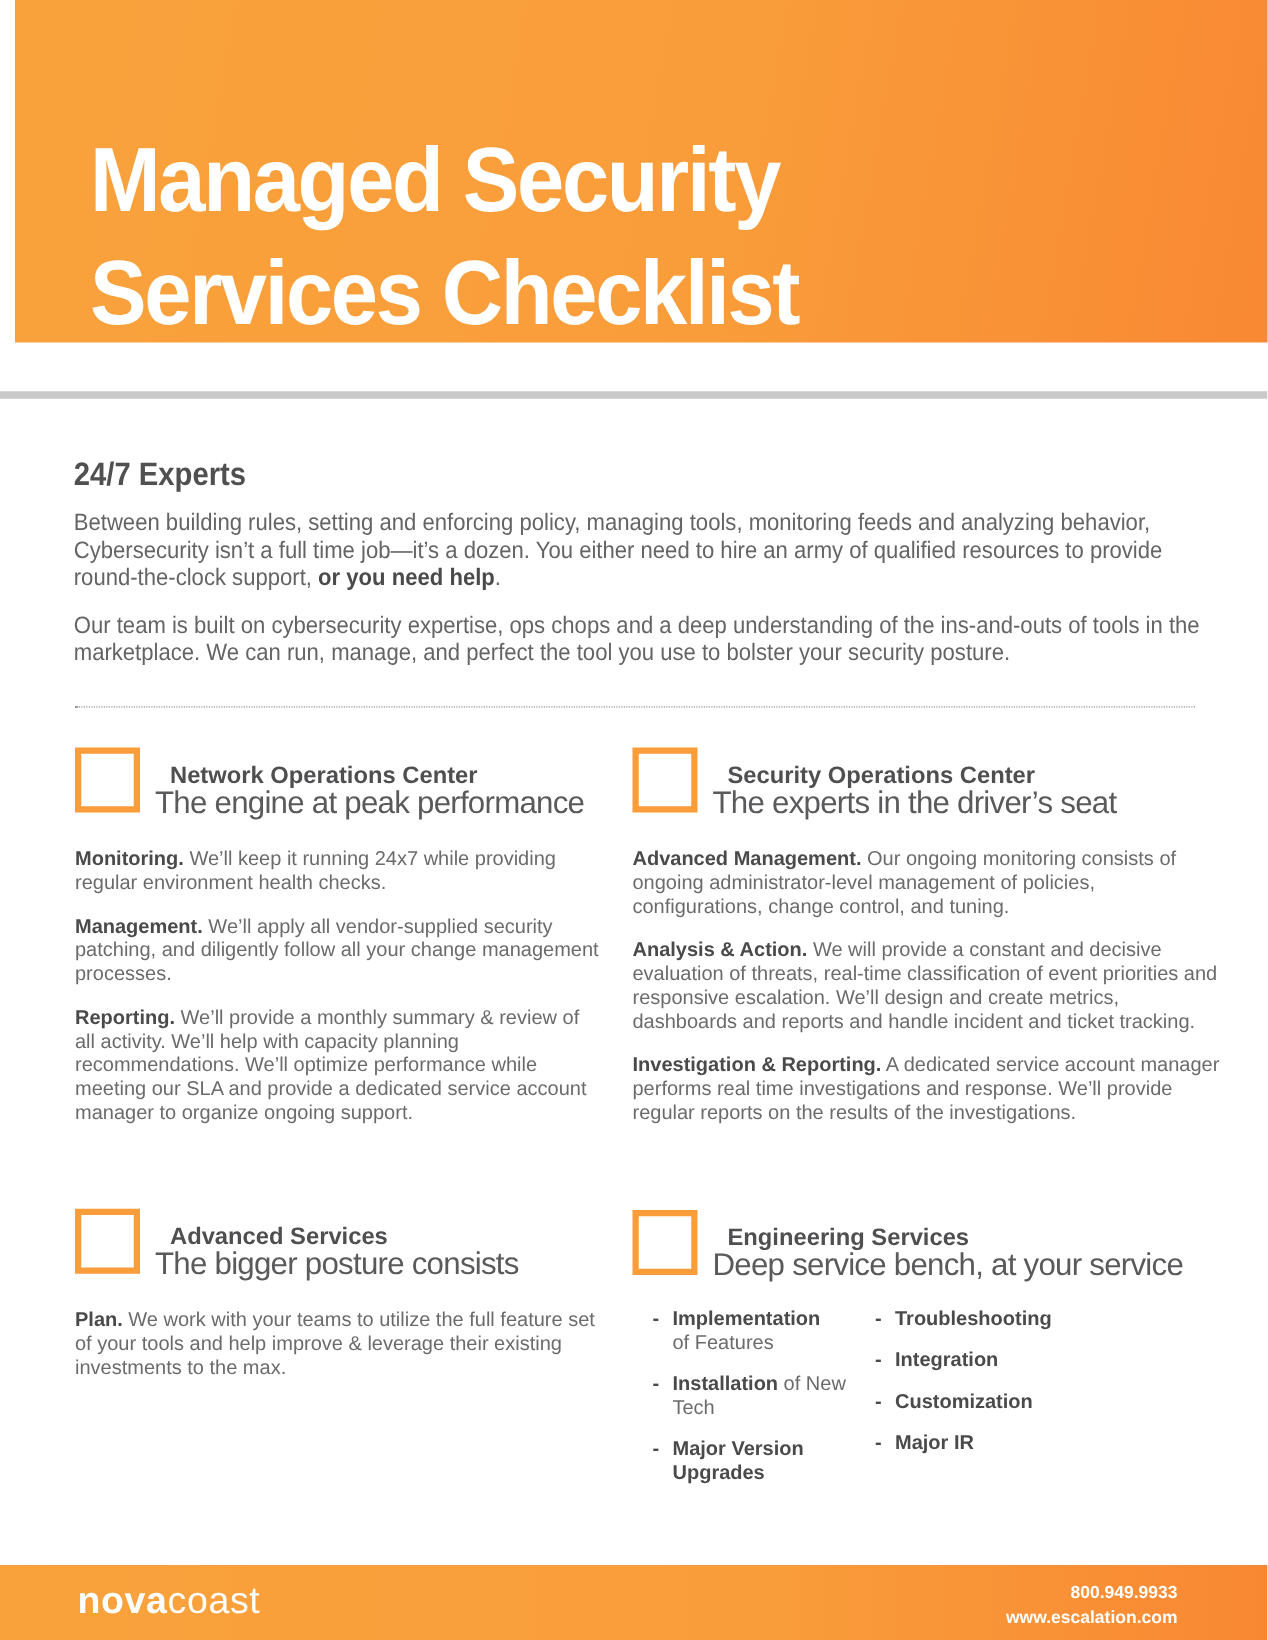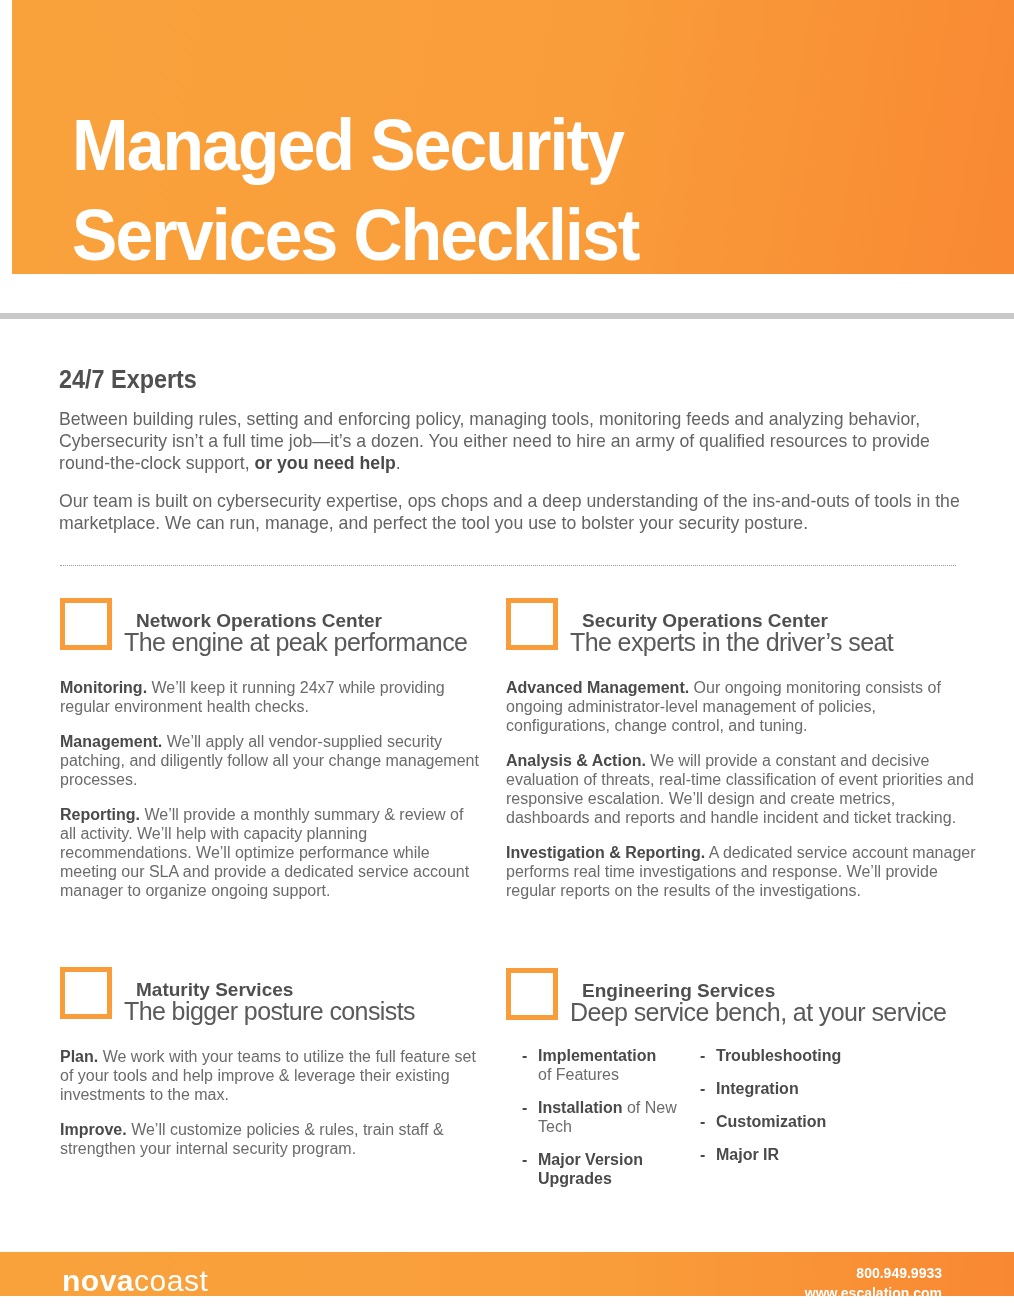--- a/index.html
+++ b/index.html
@@ -75,21 +75,21 @@
   .eng-col.c2 { left: 178px; }
   .eng-item {
     position: relative; padding-left: 16px; margin-bottom: 14px;
     font-size: 16px; line-height: 19px; color: #6b6b6b;
   }
   .eng-col.c2 .eng-item { margin-bottom: 14px; }
   .eng-item b { color: #4a4a4a; }
   .eng-dash { position: absolute; left: 0; top: 0; color: #4a4a4a; font-weight: bold; }
 
   .footer {
-    position: absolute; left: 0; top: 1252px; width: 1014px; height: 44px;
+    position: absolute; left: 0; top: 1252px; width: 1014px; height: 60px;
     background: linear-gradient(90deg, #f9a23c 0%, #f99d3a 60%, #f98833 100%);
   }
   .logo {
     position: absolute; left: 62px; top: 12px; color: #fff; font-size: 30px;
     letter-spacing: 0.5px;
   }
   .logo .nova { font-weight: bold; }
   .logo .coast { font-weight: normal; }
   .contact {
     position: absolute; right: 72px; top: 11px; text-align: right; color: #fff;
@@ -130,25 +130,24 @@
   <div class="sec-sub">The experts in the driver’s seat</div>
   <div class="items">
     <p class="item"><b>Advanced Management.</b><span> Our ongoing monitoring consists of ongoing administrator-level management of policies, configurations, change control, and tuning.</span></p>
     <p class="item"><b>Analysis &amp; Action.</b><span> We will provide a constant and decisive evaluation of threats, real-time classification of event priorities and responsive escalation. We’ll design and create metrics, dashboards and reports and handle incident and ticket tracking.</span></p>
     <p class="item"><b>Investigation &amp; Reporting.</b><span> A dedicated service account manager performs real time investigations and response. We’ll provide regular reports on the results of the investigations.</span></p>
   </div>
 </div>
 
 <div class="section s-mat">
   <div class="checkbox"></div>
-  <h3 class="sec-title">Maturity Services</h3>
+  <h3 class="sec-title">Advanced Services</h3>
   <div class="sec-sub">The bigger posture consists</div>
   <div class="items">
     <p class="item"><b>Plan.</b><span> We work with your teams to utilize the full feature set of your tools and help improve &amp; leverage their existing investments to the max.</span></p>
-    <p class="item"><b>Improve.</b><span> We’ll customize policies &amp; rules, train staff &amp; strengthen your internal security program.</span></p>
   </div>
 </div>
 
 <div class="section s-eng">
   <div class="checkbox"></div>
   <h3 class="sec-title">Engineering Services</h3>
   <div class="sec-sub">Deep service bench, at your service</div>
   <div class="eng-cols">
     <div class="eng-col c1">
       <div class="eng-item"><span class="eng-dash">-</span><b>Implementation</b><br><span>of Features</span></div>

